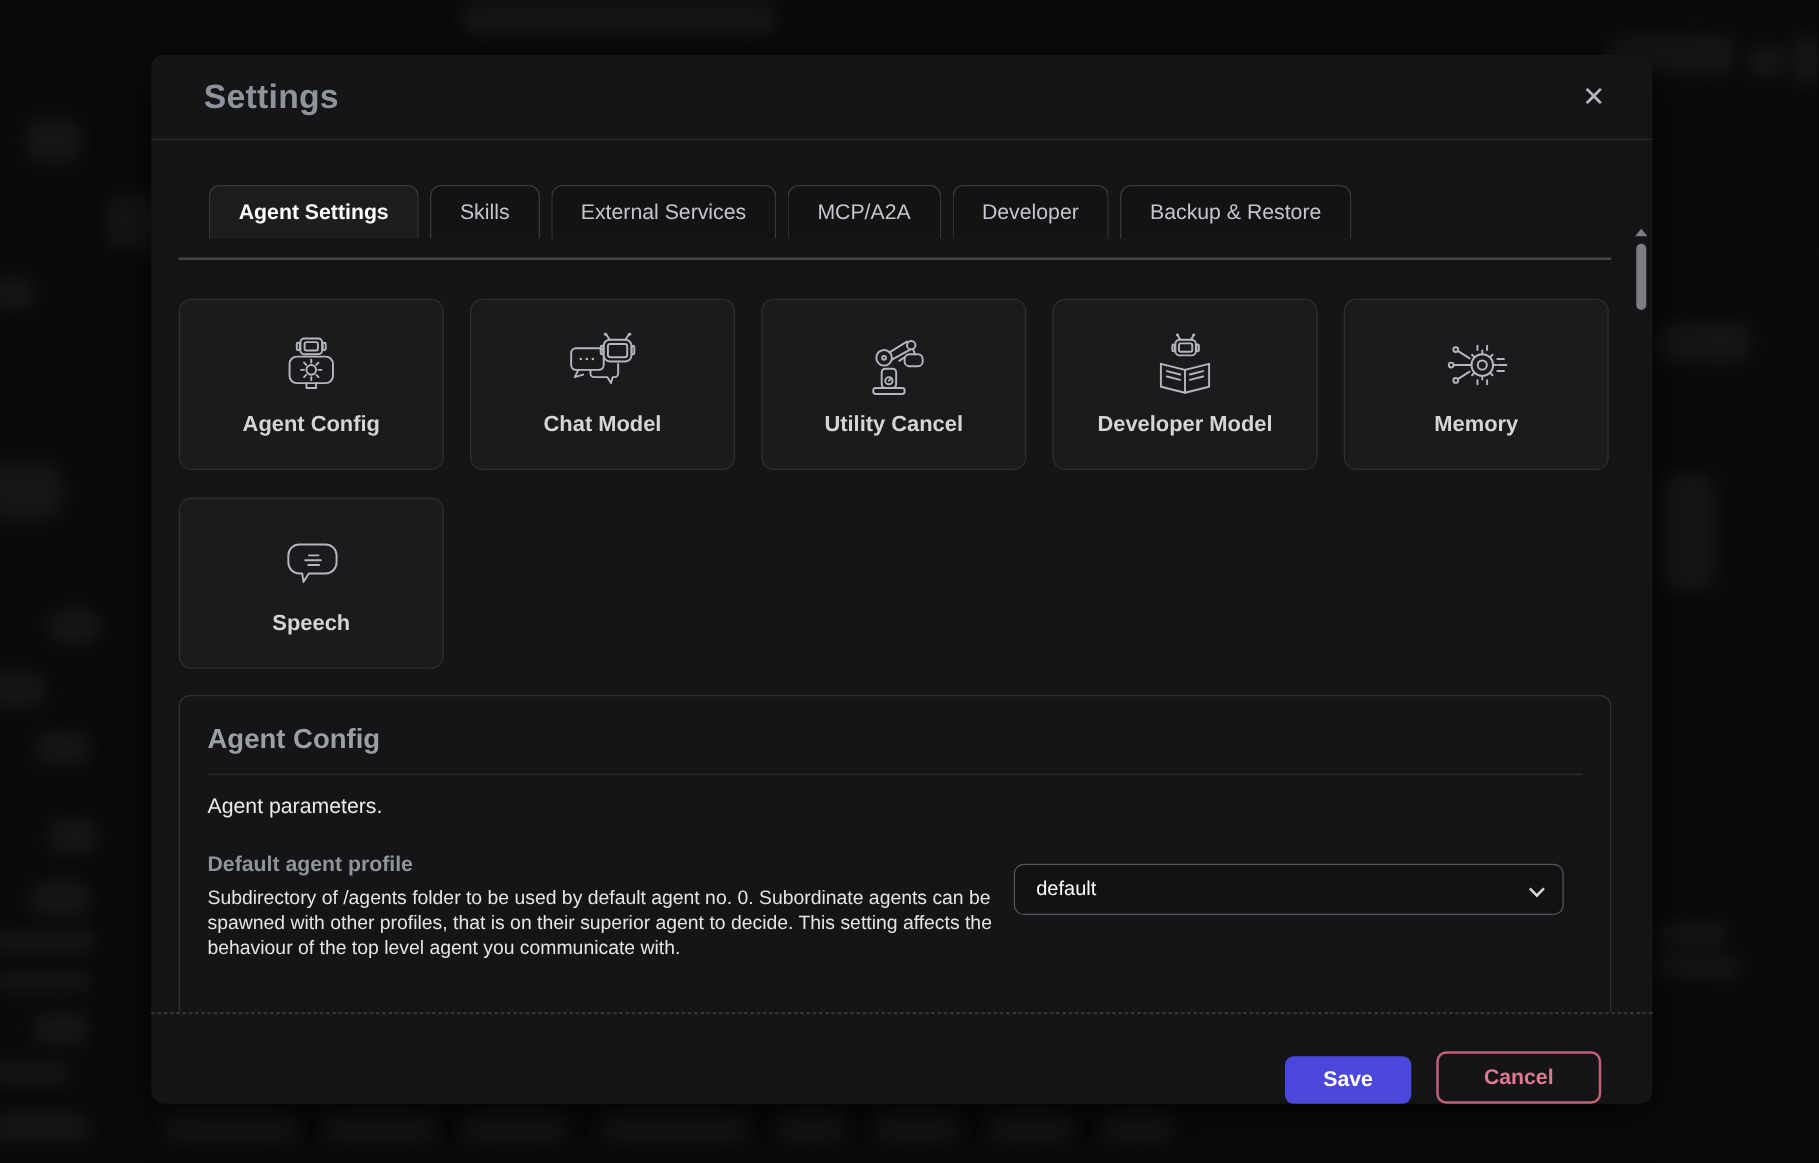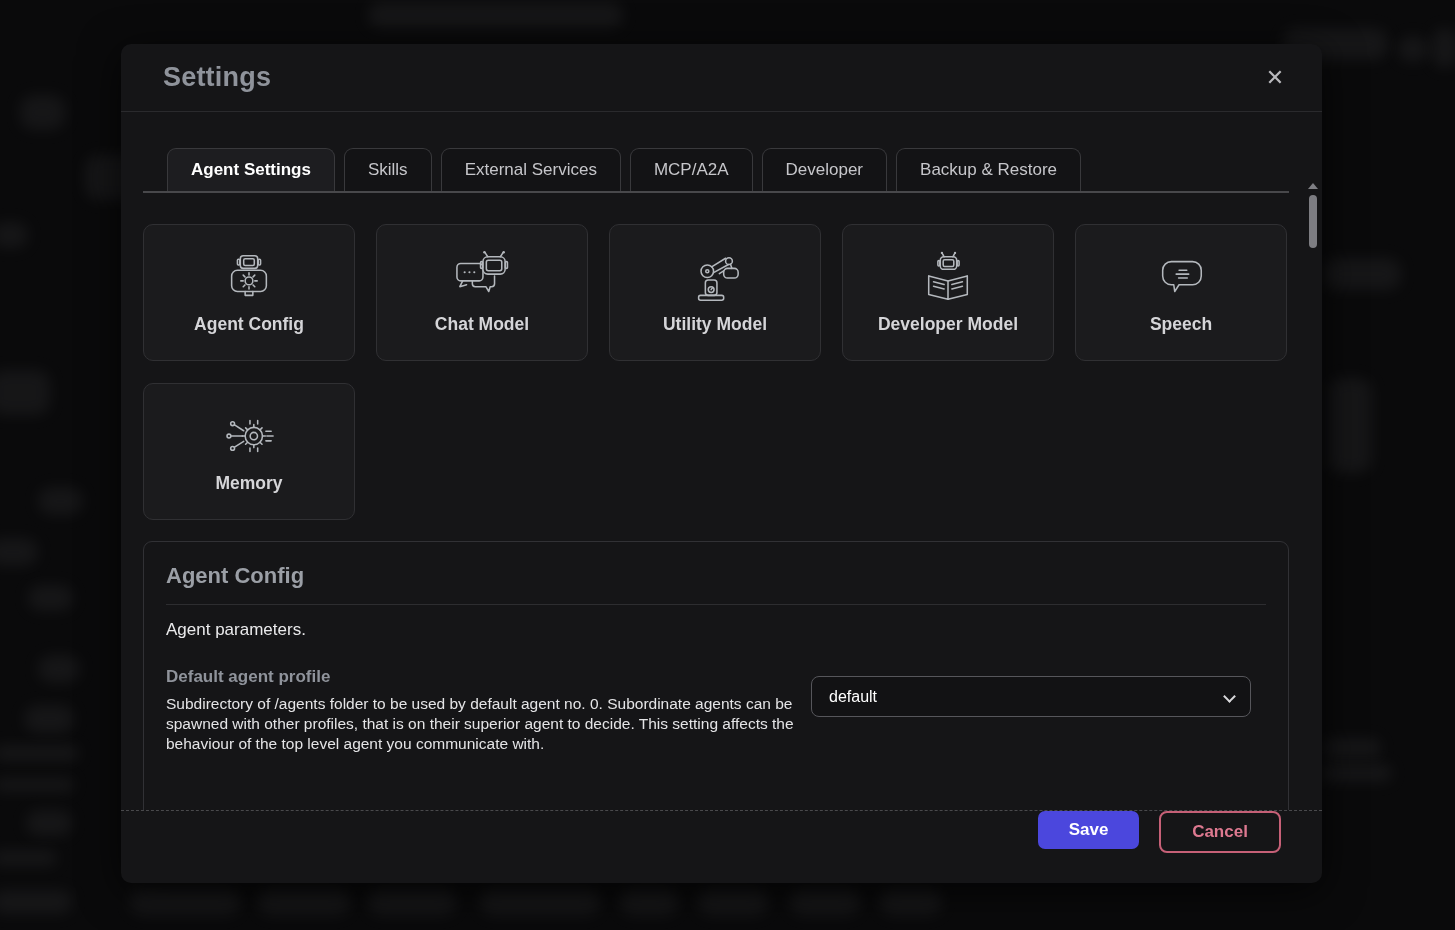--- a/index.html
+++ b/index.html
@@ -19,21 +19,21 @@
   .modal-header { height:68px; flex:0 0 auto; display:flex; align-items:center;
                   padding:0 30px 0 42px; border-bottom:1px solid #2a2a2d; }
   .modal-title { font-size:27px; font-weight:bold; color:#8f939b; letter-spacing:.2px; }
   .close-btn { margin-left:auto; width:34px; height:34px; display:flex; align-items:center;
                justify-content:center; color:#b9b9bd; font-size:22px; cursor:pointer; }
 
   .modal-body { flex:1 1 auto; overflow:hidden; padding:0 33px 0 22px; position:relative;
                 border-bottom:1px dashed #49494c; }
 
   
-  .tabs { display:flex; gap:9px; margin:36px 0 0 24px; }
+  .tabs { display:flex; gap:9px; margin:36px 0 15px 24px; }
   .tab { padding:11px 23px; font-size:17px; color:#c6c6ca; background:#131315;
          border:1px solid #39393c; border-bottom:none; border-radius:9px 9px 0 0;
          cursor:pointer; white-space:nowrap; }
   .tab.active { background:#1d1d20; color:#ffffff; font-weight:bold; }
   .tabs-underline { height:2px; background:#48484b; width:100%; }
 
   
   .cards-grid { margin-top:31px; display:grid; grid-template-columns:repeat(5,212px);
                 gap:22px 21px; }
   .card { width:212px; height:137px; background:#1b1b1d; border:1px solid #303033;
@@ -65,26 +65,26 @@
 
   
   .scrollbar { position:absolute; right:4px; top:71px; width:10px; height:692px; z-index:5; }
   .scroll-arrow-up { position:absolute; top:0; left:0; width:0; height:0;
       border-left:5px solid transparent; border-right:5px solid transparent;
       border-bottom:6px solid #7e7e83; }
   .scroll-thumb { position:absolute; top:12px; left:1px; width:8px; height:53px;
       background:#7d7d82; border-radius:4px; }
 
   
-  .modal-footer { height:72px; flex:0 0 auto; display:flex; align-items:flex-start;
+  .modal-footer { height:72px; flex:0 0 auto; display:flex; align-items:flex-end;
                   justify-content:flex-end; gap:20px; padding-right:41px; }
   .save-btn { width:101px; height:38px; border:none; border-radius:7px; background:#4b47dd;
               color:#ffffff; font-size:17px; font-weight:bold; cursor:pointer;
               font-family:"Liberation Sans", sans-serif; }
-  .cancel-btn { width:122px; height:42px; border:2px solid #c66077; border-radius:8px;
+  .cancel-btn { width:132px; height:42px; border:2px solid #c66077; border-radius:8px;
                 background:transparent; color:#dd7990; font-size:17px; font-weight:bold;
                 cursor:pointer; font-family:"Liberation Sans", sans-serif; }
 </style>
 </head>
 <body>
 
 <div class="page">
 
   <div class="blur-shape" style="left:20px;top:95px;width:45px;height:35px"></div>
   <div class="blur-shape" style="left:85px;top:155px;width:55px;height:45px"></div>
@@ -180,21 +180,21 @@
             <circle cx="28" cy="40" r="3"></circle>
               <path d="M28 40l1.6-2"></path>
             <circle cx="24" cy="21" r="6.5"></circle>
               <circle cx="24" cy="21" r="1.6"></circle>
             <path d="M28.5 16.5L43 7.5M30.5 22.5L46 14"></path>
             <circle cx="46.5" cy="10.5" r="3.5"></circle>
             <path d="M48 13.5l1.5 4.5"></path>
             <rect x="41" y="18" width="15" height="10" rx="4"></rect>
             <path d="M41 20.5l-4.5 3"></path>
           </svg>
-          <div class="card-label">Utility Model</div>
+          <div class="card-label">Utility Cancel</div>
         </div>
 
 
         <div class="card">
           <svg viewBox="0 0 64 56">
             <rect x="24" y="6" width="17" height="13" rx="3.5"></rect>
             <rect x="27" y="9" width="11" height="7" rx="1.5"></rect>
             <path d="M28 6l-2-3.5"></path>
               <circle class="fill" cx="25.7" cy="2" r="1.2"></circle>
             <path d="M37 6l2-3.5"></path>
@@ -204,43 +204,43 @@
             <path d="M12 26l20 5 20-5"></path>
             <path d="M12 26v19l20 5V31"></path>
             <path d="M52 26v19l-20 5"></path>
             <path d="M17 32l11 2.8M17 36.5l11 2.8M47 32l-11 2.8M47 36.5l-11 2.8"></path>
           </svg>
           <div class="card-label">Developer Model</div>
         </div>
 
         <div class="card">
           <svg viewBox="0 0 64 56">
-            <path d="M22 11h22a9 9 0 0 1 9 9v6a9 9 0 0 1-9 9H30l-4.5 7-1-7H22a9 9 0 0 1-9-9v-6a9 9 0 0 1 9-9z"></path>
-            <path d="M30 20h8M27 24h13M29.5 28h9"></path>
-          </svg>
-          <div class="card-label">Speech</div>
-        </div>
-
-        <div class="card">
-          <svg viewBox="0 0 64 56">
             <circle cx="37" cy="27" r="9"></circle>
             <circle cx="37" cy="27" r="3.8"></circle>
             <path d="M46 27h3M43.4 33.4l2.1 2.1M37 36v3M30.6 33.4l-2.1 2.1M28 27h-3M30.6 20.6l-2.1-2.1M37 18v-3M43.4 20.6l2.1-2.1"></path>
             <path d="M26.5 21.5L17 15.5"></path>
               <circle cx="15" cy="14.2" r="2"></circle>
             <path d="M25.5 27H13.5"></path>
               <circle cx="11.2" cy="27" r="2"></circle>
             <path d="M26.5 32.5L17 38.5"></path>
               <circle cx="15" cy="39.8" r="2"></circle>
             <path d="M49.5 22h5.5M50.5 27h6.5M49.5 32h5.5"></path>
             <path d="M33 14.5v-3.5M41 14.5v-3.5M33 39.5v3.5M41 39.5v3.5"></path>
           </svg>
           <div class="card-label">Memory</div>
         </div>
 
+        <div class="card">
+          <svg viewBox="0 0 64 56">
+            <path d="M22 11h22a9 9 0 0 1 9 9v6a9 9 0 0 1-9 9H30l-4.5 7-1-7H22a9 9 0 0 1-9-9v-6a9 9 0 0 1 9-9z"></path>
+            <path d="M30 20h8M27 24h13M29.5 28h9"></path>
+          </svg>
+          <div class="card-label">Speech</div>
+        </div>
+
       </div>
 
       <div class="section">
         <div class="section-title">Agent Config</div>
         <div class="section-divider"></div>
         <div class="section-desc">Agent parameters.</div>
 
         <div class="field-row">
           <div>
             <div class="field-label">Default agent profile</div>

